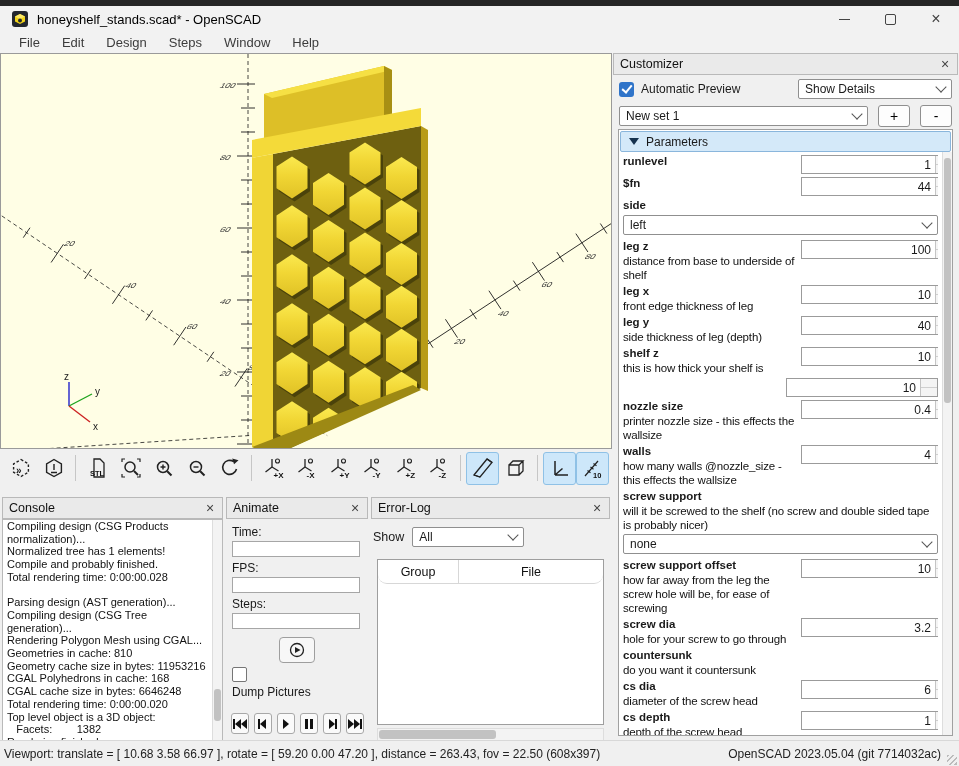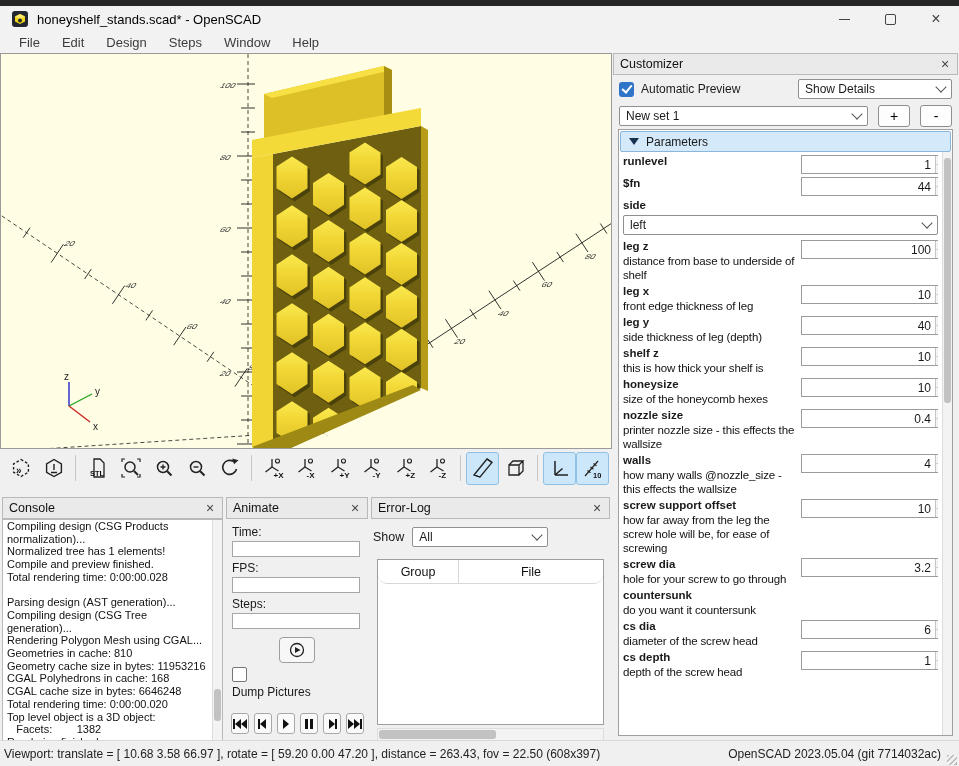--- a/index.html
+++ b/index.html
@@ -423,21 +423,21 @@
   <div class="dock" style="left:2px;width:221px;">
     <div class="panel-header">
       <span>Console</span>
       <span class="phclose">×</span>
     </div>
     <div class="console-body">
       <div id="console-lines">
           <div class="cline">Compiling design (CSG Products</div>
           <div class="cline">normalization)...</div>
           <div class="cline">Normalized tree has 1 elements!</div>
-          <div class="cline">Compile and preview finished.</div>
+          <div class="cline">Compile and probably finished.</div>
           <div class="cline">Total rendering time: 0:00:00.028</div>
           <div class="cline"> </div>
           <div class="cline">Parsing design (AST generation)...</div>
           <div class="cline">Compiling design (CSG Tree</div>
           <div class="cline">generation)...</div>
           <div class="cline">Rendering Polygon Mesh using CGAL...</div>
           <div class="cline">Geometries in cache: 810</div>
           <div class="cline">Geometry cache size in bytes: 11953216</div>
           <div class="cline">CGAL Polyhedrons in cache: 168</div>
           <div class="cline">CGAL cache size in bytes: 6646248</div>
@@ -516,21 +516,21 @@
     </div>
   </div>
 
   <div class="dock" style="left:371px;width:239px;">
     <div class="panel-header">
       <span>Error-Log</span>
       <span class="phclose">×</span>
     </div>
     <div class="el-row">
       <span class="el-show">Show</span>
-      <div class="selectbox" style="width:136px;">
+      <div class="selectbox" style="width:112px;">
         <span>All</span>
         <span class="chev"></span>
       </div>
     </div>
     <div class="eltable">
       <div class="elhead" id="elhead">
           <div class="elcell">Group</div>
           <div class="elcell">File</div>
         </div>
     </div>
@@ -655,24 +655,20 @@
               <div class="spin">
                 <div class="val">10</div>
                 <div class="btns">
                   <div></div>
                   <div></div>
                 </div>
               </div>
             </div>
           </div>
           <div class="prow">
-            <div class="pleft">
-              <div class="pname">honeysize</div>
-              <div class="pdesc">size of the honeycomb hexes</div>
-            </div>
             <div class="pright">
               <div class="spin">
                 <div class="val">10</div>
                 <div class="btns">
                   <div></div>
                   <div></div>
                 </div>
               </div>
             </div>
           </div>
@@ -697,20 +693,28 @@
               <div class="pdesc">how many walls @nozzle_size - this effects the wallsize</div>
             </div>
             <div class="pright">
               <div class="spin">
                 <div class="val">4</div>
                 <div class="btns">
                   <div></div>
                   <div></div>
                 </div>
               </div>
+            </div>
+          </div>
+          <div>
+            <div class="pname">screw support</div>
+            <div class="pdesc pdesc-full">will it be screwed to the shelf (no screw and double sided tape is probably nicer)</div>
+            <div class="selectbox psel">
+              <span>none</span>
+              <span class="chev"></span>
             </div>
           </div>
           <div class="prow">
             <div class="pleft">
               <div class="pname">screw support offset</div>
               <div class="pdesc">how far away from the leg the screw hole will be, for ease of screwing</div>
             </div>
             <div class="pright">
               <div class="spin">
                 <div class="val">10</div>

